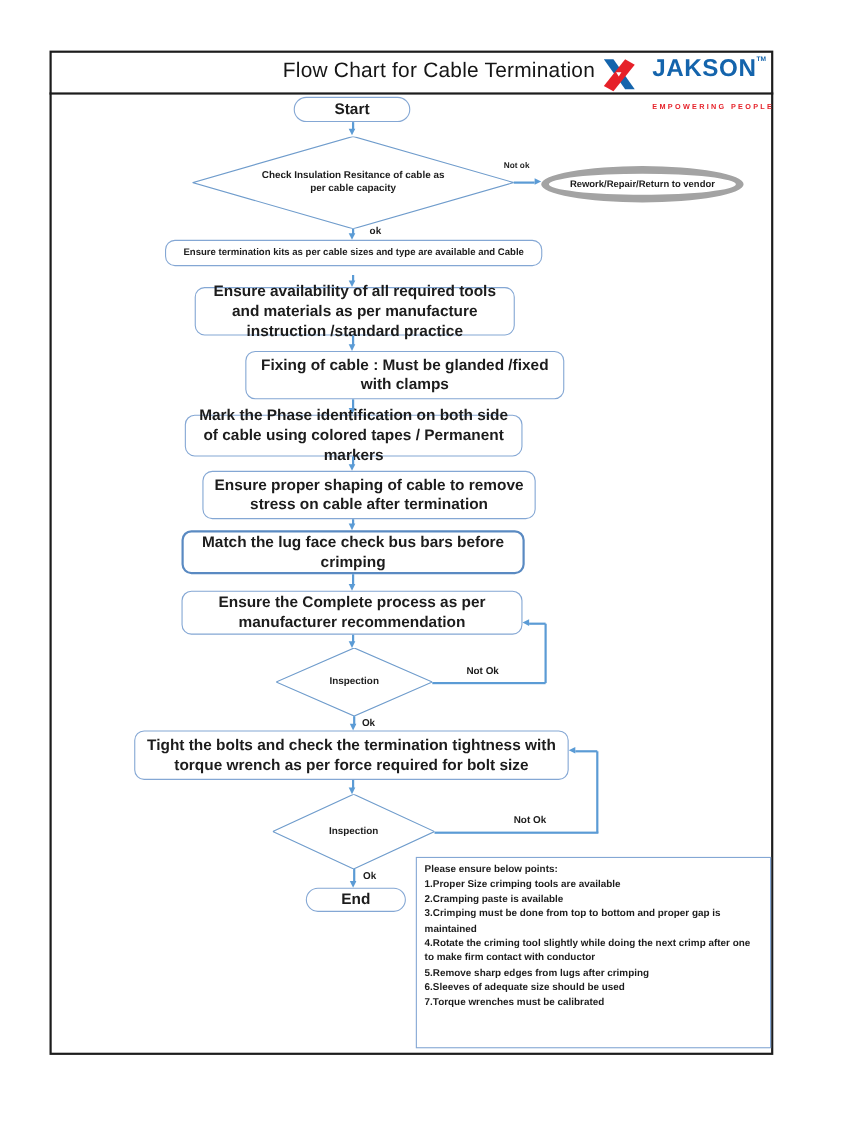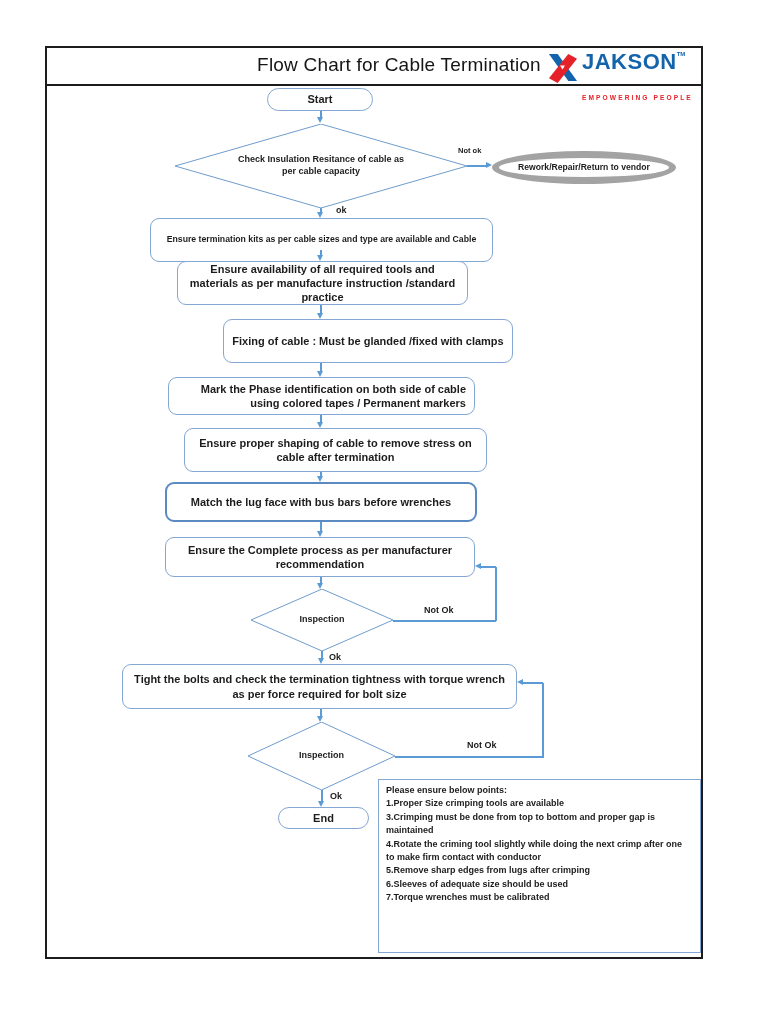--- a/index.html
+++ b/index.html
@@ -14,29 +14,29 @@
   .header-band {
     position:absolute; left:45px; top:46px; width:658px; height:40px;
     border-bottom:2px solid #1c1c1c; box-sizing:border-box;
   }
   .page-title {
     position:absolute; left:45px; top:54px; width:658px; text-align:center;
     font-size:19px; color:#161616; letter-spacing:0.2px;padding-left:25px;
   }
   .logo { position:absolute; left:546px; top:51px; display:flex; align-items:flex-start; }
   .logo-icon { width:33px; height:31px; margin-top:2px; }
-  .logo-textcol { margin-left:3px; display:flex; flex-direction:column;gap:19px; }
+  .logo-textcol { margin-left:14px; display:flex; flex-direction:column;gap:19px; }
   .logo-brandrow { display:flex; align-items:flex-start; }
   .logo-brand { font-size:22px; font-weight:bold; color:#1464ac; line-height:22px; letter-spacing:0.5px; }
   .logo-tm { font-size:6px; font-weight:bold; color:#1464ac; margin-top:0px; }
   .logo-tagline { font-size:6.6px; font-weight:bold; color:#e62129; letter-spacing:2.1px; margin-top:2px; }
 
   .node {
     position:absolute; display:flex; align-items:center; justify-content:center;
-    text-align:center; font-weight:bold; font-size:11px; line-height:1.28;
+    text-align:center; font-weight:bold; font-size:14px; line-height:1.28;
     color:#1c1c1c; box-sizing:border-box; background:#fff;
   }
   .box  { border:1px solid #84a7d4; border-radius:9px; padding:2px 8px; }
   .box.thick { border:2px solid #5a8ac2; }
   .pill { border:1px solid #84a7d4; border-radius:999px; }
   .ellipse { border:7px solid #a3a3a3; border-radius:50%; font-size:8.6px; }
   .fs87 { font-size:8.7px; padding:2px 4px; }
 
   .dwrap { position:absolute; }
   .dwrap svg { position:absolute; left:0; top:0; width:100%; height:100%; }
@@ -101,56 +101,56 @@
   <div class="ah right" style="left:486px; top:162px;"></div>
 </div>
 <div class="node ellipse" style="left:492px; top:151px; width:184px; height:33px;">Rework/Repair/Return to vendor</div>
 
 <div class="lbl" style="left:336px; top:205px;">ok</div>
 <div>
   <div class="line" style="left:320px; top:208px; width:1.5px; height:5px;"></div>
   <div class="ah down" style="left:317px; top:212px;"></div>
 </div>
 
-<div class="node box fs87" style="left:150px; top:218px; width:343px; height:44px;">Ensure termination kits as per cable sizes and type are available and Cable</div>
+<div class="node box fs87" style="left:150px; top:218px; width:343px; height:24px;">Ensure termination kits as per cable sizes and type are available and Cable</div>
 
 <div>
   <div class="line" style="left:320px; top:250px; width:1.5px; height:6px;"></div>
   <div class="ah down" style="left:317px; top:255px;"></div>
 </div>
 
 <div class="node box" style="left:177px; top:261px; width:291px; height:44px;">Ensure availability of all  required tools and materials as per manufacture instruction /standard practice</div>
 
 <div>
   <div class="line" style="left:320px; top:305px; width:1.5px; height:9px;"></div>
   <div class="ah down" style="left:317px; top:313px;"></div>
 </div>
 
 <div class="node box" style="left:177px; top:319px; width:290px; height:44px;margin-left:46px;">Fixing of cable : Must be glanded /fixed with clamps</div>
 
 <div>
   <div class="line" style="left:320px; top:363px; width:1.5px; height:9px;"></div>
   <div class="ah down" style="left:317px; top:371px;"></div>
 </div>
 
-<div class="node box" style="left:168px; top:377px; width:307px; height:38px;text-align:right;">Mark  the  Phase  identification  on both side of cable using colored tapes / Permanent markers</div>
+<div class="node box" style="left:168px; top:377px; width:307px; height:38px;">Mark  the  Phase  identification  on both side of cable using colored tapes / Permanent markers</div>
 
 <div>
   <div class="line" style="left:320px; top:415px; width:1.5px; height:8px;"></div>
   <div class="ah down" style="left:317px; top:422px;"></div>
 </div>
 
 <div class="node box" style="left:170px; top:428px; width:303px; height:44px;margin-left:14px;">Ensure proper shaping of cable to remove stress on cable after termination</div>
 
 <div>
   <div class="line" style="left:320px; top:472px; width:1.5px; height:5px;"></div>
   <div class="ah down" style="left:317px; top:476px;"></div>
 </div>
 
-<div class="node box thick" style="left:165px; top:482px; width:312px; height:40px;">Match the lug face  with bus bars before wrenches</div>
+<div class="node box thick" style="left:165px; top:482px; width:312px; height:40px;">Match the lug face  check bus bars before crimping</div>
 
 <div>
   <div class="line" style="left:320px; top:522px; width:1.5px; height:10px;"></div>
   <div class="ah down" style="left:317px; top:531px;"></div>
 </div>
 
 <div class="node box" style="left:165px; top:537px; width:310px; height:40px;">Ensure  the Complete process as per manufacturer recommendation</div>
 
 <div>
   <div class="line" style="left:320px; top:577px; width:1.5px; height:7px;"></div>
@@ -204,18 +204,19 @@
 <div>
   <div class="line" style="left:321px; top:790px; width:1.5px; height:12px;"></div>
   <div class="ah down" style="left:318px; top:801px;"></div>
 </div>
 
 <div class="node pill" style="left:278px; top:807px; width:91px; height:22px;">End</div>
 
 <div class="notes">
   <div>Please ensure below points:</div>
   <div>1.Proper Size crimping tools are available</div>
+  <div>2.Cramping paste is available</div>
   <div>3.Crimping must be done from top to bottom and proper gap is maintained</div>
   <div>4.Rotate the criming tool slightly while doing the next crimp after one to make firm contact with conductor</div>
   <div>5.Remove sharp edges from lugs after crimping</div>
   <div>6.Sleeves of adequate size should be used</div>
   <div>7.Torque wrenches must be calibrated</div>
 </div>
 
 </body></html>

